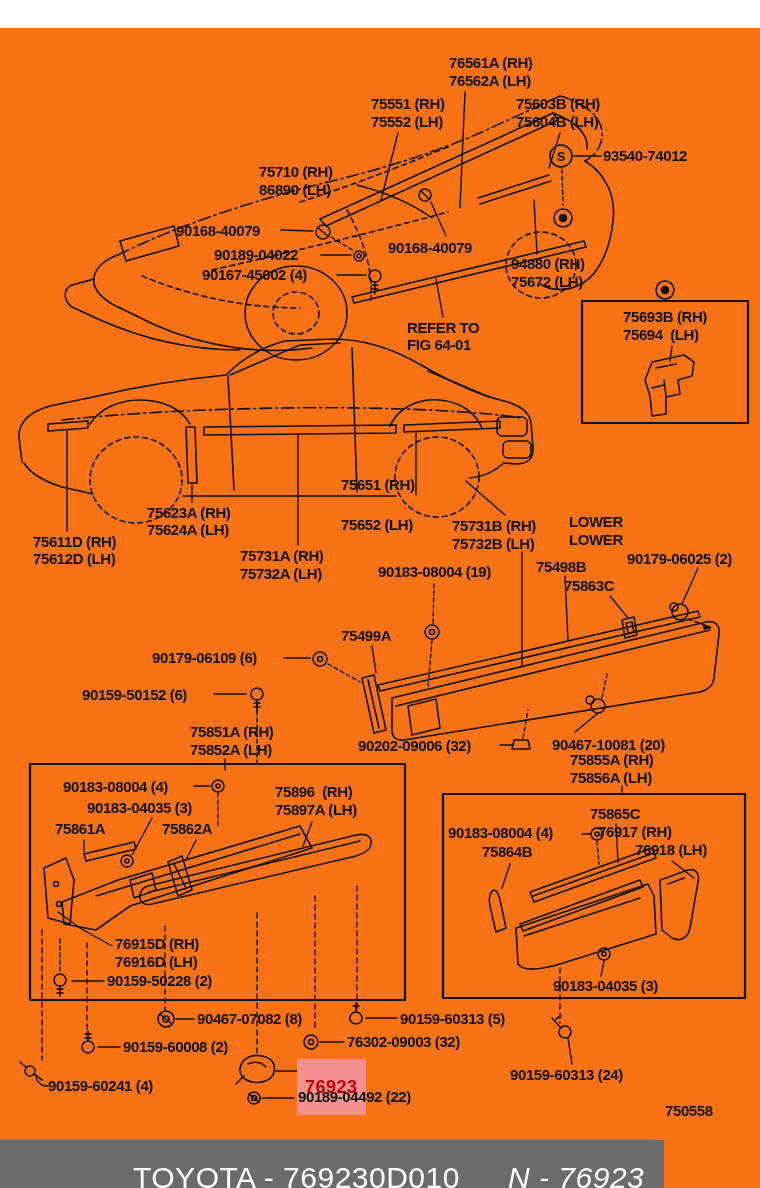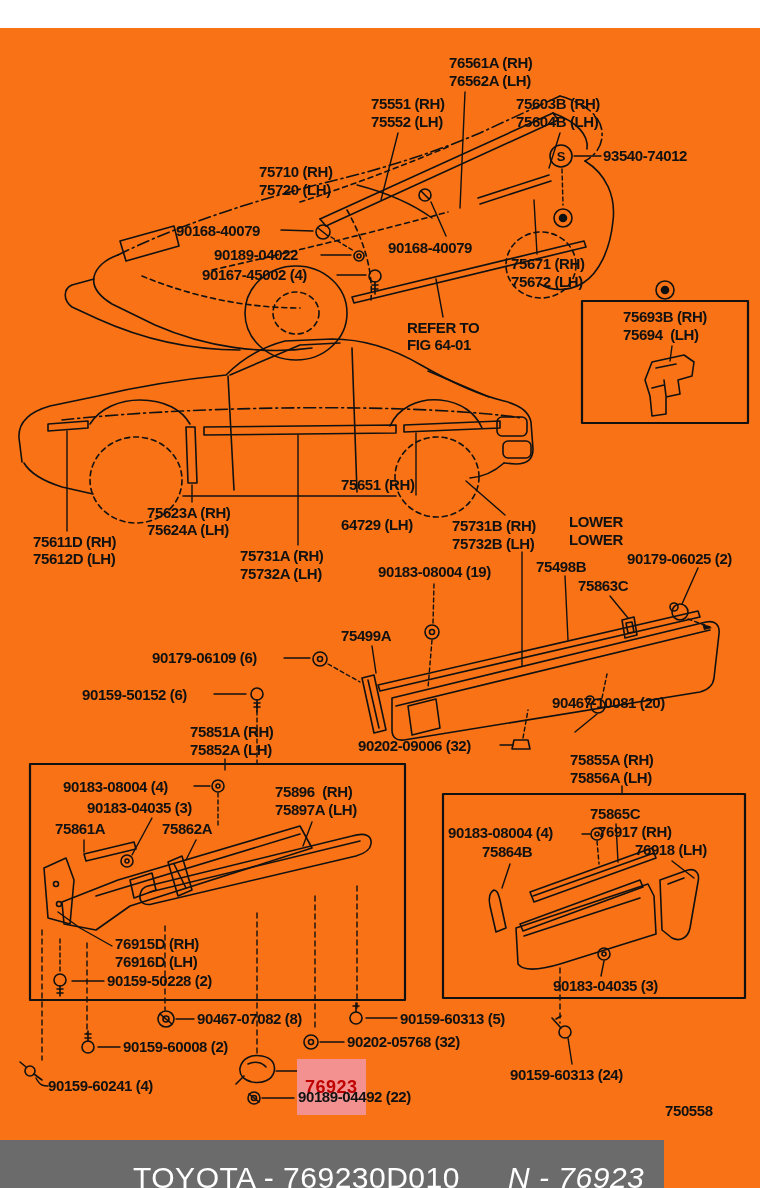--- a/index.html
+++ b/index.html
@@ -311,56 +311,56 @@
 
   <div class="lbl" style="left:449px;top:26px">76561A (RH)</div>
   <div class="lbl" style="left:449px;top:44px">76562A (LH)</div>
   <div class="lbl" style="left:371px;top:67px">75551 (RH)</div>
   <div class="lbl" style="left:371px;top:85px">75552 (LH)</div>
   <div class="lbl" style="left:516px;top:67px">75603B (RH)</div>
   <div class="lbl" style="left:516px;top:85px">75604B (LH)</div>
   <div class="lbl" style="left:603px;top:119px">93540-74012</div>
   <div class="smark" style="left:554px;top:122px">S</div>
   <div class="lbl" style="left:259px;top:135px">75710 (RH)</div>
-  <div class="lbl" style="left:259px;top:153px">75720 (LH)</div>
+  <div class="lbl" style="left:259px;top:153px">86890 (LH)</div>
   <div class="lbl" style="left:176px;top:194px">90168-40079</div>
   <div class="lbl" style="left:214px;top:218px">90189-04022</div>
   <div class="lbl" style="left:202px;top:238px">90167-45002 (4)</div>
   <div class="lbl" style="left:388px;top:211px">90168-40079</div>
-  <div class="lbl" style="left:511px;top:227px">75671 (RH)</div>
+  <div class="lbl" style="left:511px;top:227px">94880 (RH)</div>
   <div class="lbl" style="left:511px;top:245px">75672 (LH)</div>
   <div class="lbl" style="left:407px;top:291px">REFER TO</div>
   <div class="lbl" style="left:407px;top:308px">FIG 64-01</div>
   <div class="lbl" style="left:623px;top:280px">75693B (RH)</div>
   <div class="lbl" style="left:623px;top:298px">75694  (LH)</div>
 
   <div class="lbl" style="left:147px;top:476px">75623A (RH)</div>
   <div class="lbl" style="left:147px;top:493px">75624A (LH)</div>
   <div class="lbl" style="left:33px;top:505px">75611D (RH)</div>
   <div class="lbl" style="left:33px;top:522px">75612D (LH)</div>
   <div class="lbl" style="left:240px;top:519px">75731A (RH)</div>
   <div class="lbl" style="left:240px;top:537px">75732A (LH)</div>
   <div class="lbl" style="left:341px;top:448px">75651 (RH)</div>
-  <div class="lbl" style="left:341px;top:488px">64729 (LH)</div>
+  <div class="lbl" style="left:341px;top:488px">75652 (LH)</div>
   <div class="lbl" style="left:452px;top:489px">75731B (RH)</div>
   <div class="lbl" style="left:452px;top:507px">75732B (LH)</div>
   <div class="lbl" style="left:569px;top:485px">LOWER</div>
   <div class="lbl" style="left:569px;top:503px">LOWER</div>
 
   <div class="lbl" style="left:378px;top:535px">90183-08004 (19)</div>
   <div class="lbl" style="left:536px;top:530px">75498B</div>
-  <div class="lbl" style="left:578px;top:549px">75863C</div>
+  <div class="lbl" style="left:564px;top:549px">75863C</div>
   <div class="lbl" style="left:627px;top:522px">90179-06025 (2)</div>
   <div class="lbl" style="left:341px;top:599px">75499A</div>
   <div class="lbl" style="left:152px;top:621px">90179-06109 (6)</div>
   <div class="lbl" style="left:82px;top:658px">90159-50152 (6)</div>
   <div class="lbl" style="left:190px;top:695px">75851A (RH)</div>
   <div class="lbl" style="left:190px;top:713px">75852A (LH)</div>
   <div class="lbl" style="left:358px;top:709px">90202-09006 (32)</div>
-  <div class="lbl" style="left:552px;top:666px">90467-10081 (20)</div>
+  <div class="lbl" style="left:552px;top:708px">90467-10081 (20)</div>
   <div class="lbl" style="left:570px;top:723px">75855A (RH)</div>
   <div class="lbl" style="left:570px;top:741px">75856A (LH)</div>
 
   <div class="lbl" style="left:63px;top:750px">90183-08004 (4)</div>
   <div class="lbl" style="left:87px;top:771px">90183-04035 (3)</div>
   <div class="lbl" style="left:275px;top:755px">75896  (RH)</div>
   <div class="lbl" style="left:275px;top:773px">75897A (LH)</div>
   <div class="lbl" style="left:55px;top:792px">75861A</div>
   <div class="lbl" style="left:162px;top:792px">75862A</div>
   <div class="lbl" style="left:115px;top:907px">76915D (RH)</div>
@@ -370,21 +370,21 @@
   <div class="lbl" style="left:590px;top:777px">75865C</div>
   <div class="lbl" style="left:448px;top:796px">90183-08004 (4)</div>
   <div class="lbl" style="left:482px;top:815px">75864B</div>
   <div class="lbl" style="left:598px;top:795px">76917 (RH)</div>
   <div class="lbl" style="left:635px;top:813px">76918 (LH)</div>
   <div class="lbl" style="left:553px;top:949px">90183-04035 (3)</div>
 
   <div class="lbl" style="left:197px;top:982px">90467-07082 (8)</div>
   <div class="lbl" style="left:400px;top:982px">90159-60313 (5)</div>
   <div class="lbl" style="left:123px;top:1010px">90159-60008 (2)</div>
-  <div class="lbl" style="left:347px;top:1005px">90202-05768 (32)</div>
+  <div class="lbl" style="left:347px;top:1005px">76302-09003 (32)</div>
   <div class="lbl" style="left:48px;top:1049px">90159-60241 (4)</div>
   <div class="hl" style="left: 297px; top: 1031px; background: rgb(243, 145, 145); color: rgb(191, 0, 0);">76923</div>
   <div class="lbl" style="left:298px;top:1060px">90189-04492 (22)</div>
   <div class="lbl" style="left:510px;top:1038px">90159-60313 (24)</div>
   <div class="lbl" style="left:665px;top:1074px">750558</div>
 
   <div class="banner" style="background: rgb(107, 107, 107);">
     <span class="b-left">TOYOTA - 769230D010</span>
     <span class="b-right">N - 76923</span>
   </div>

